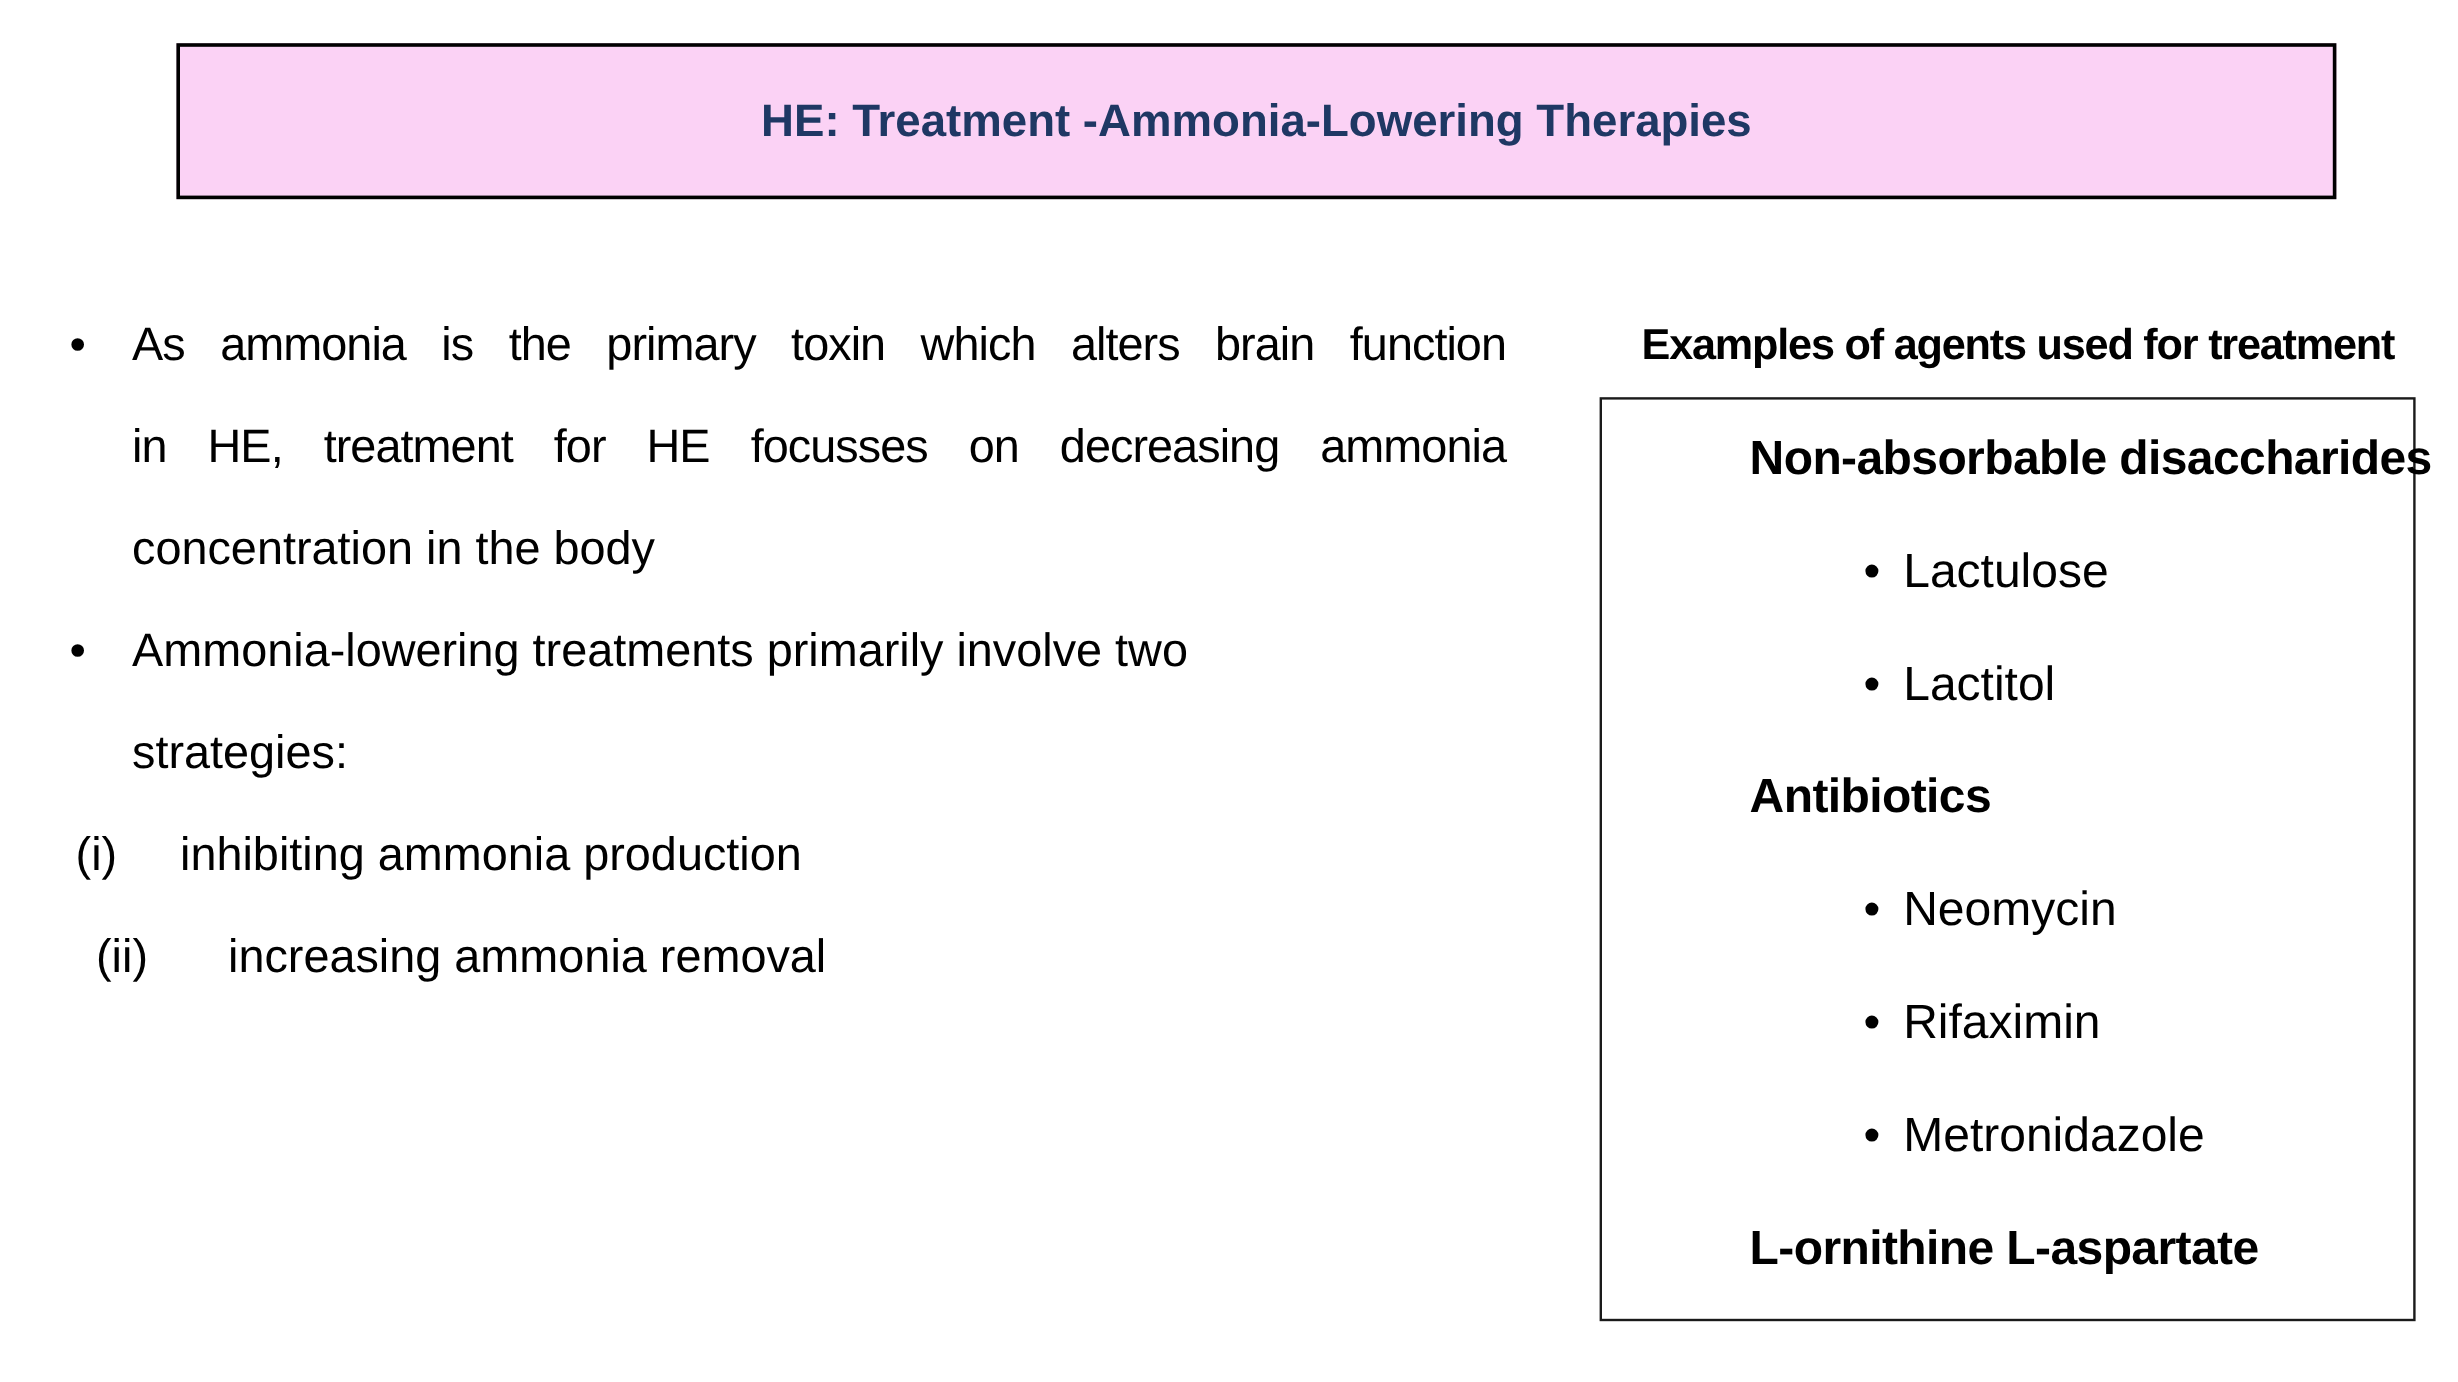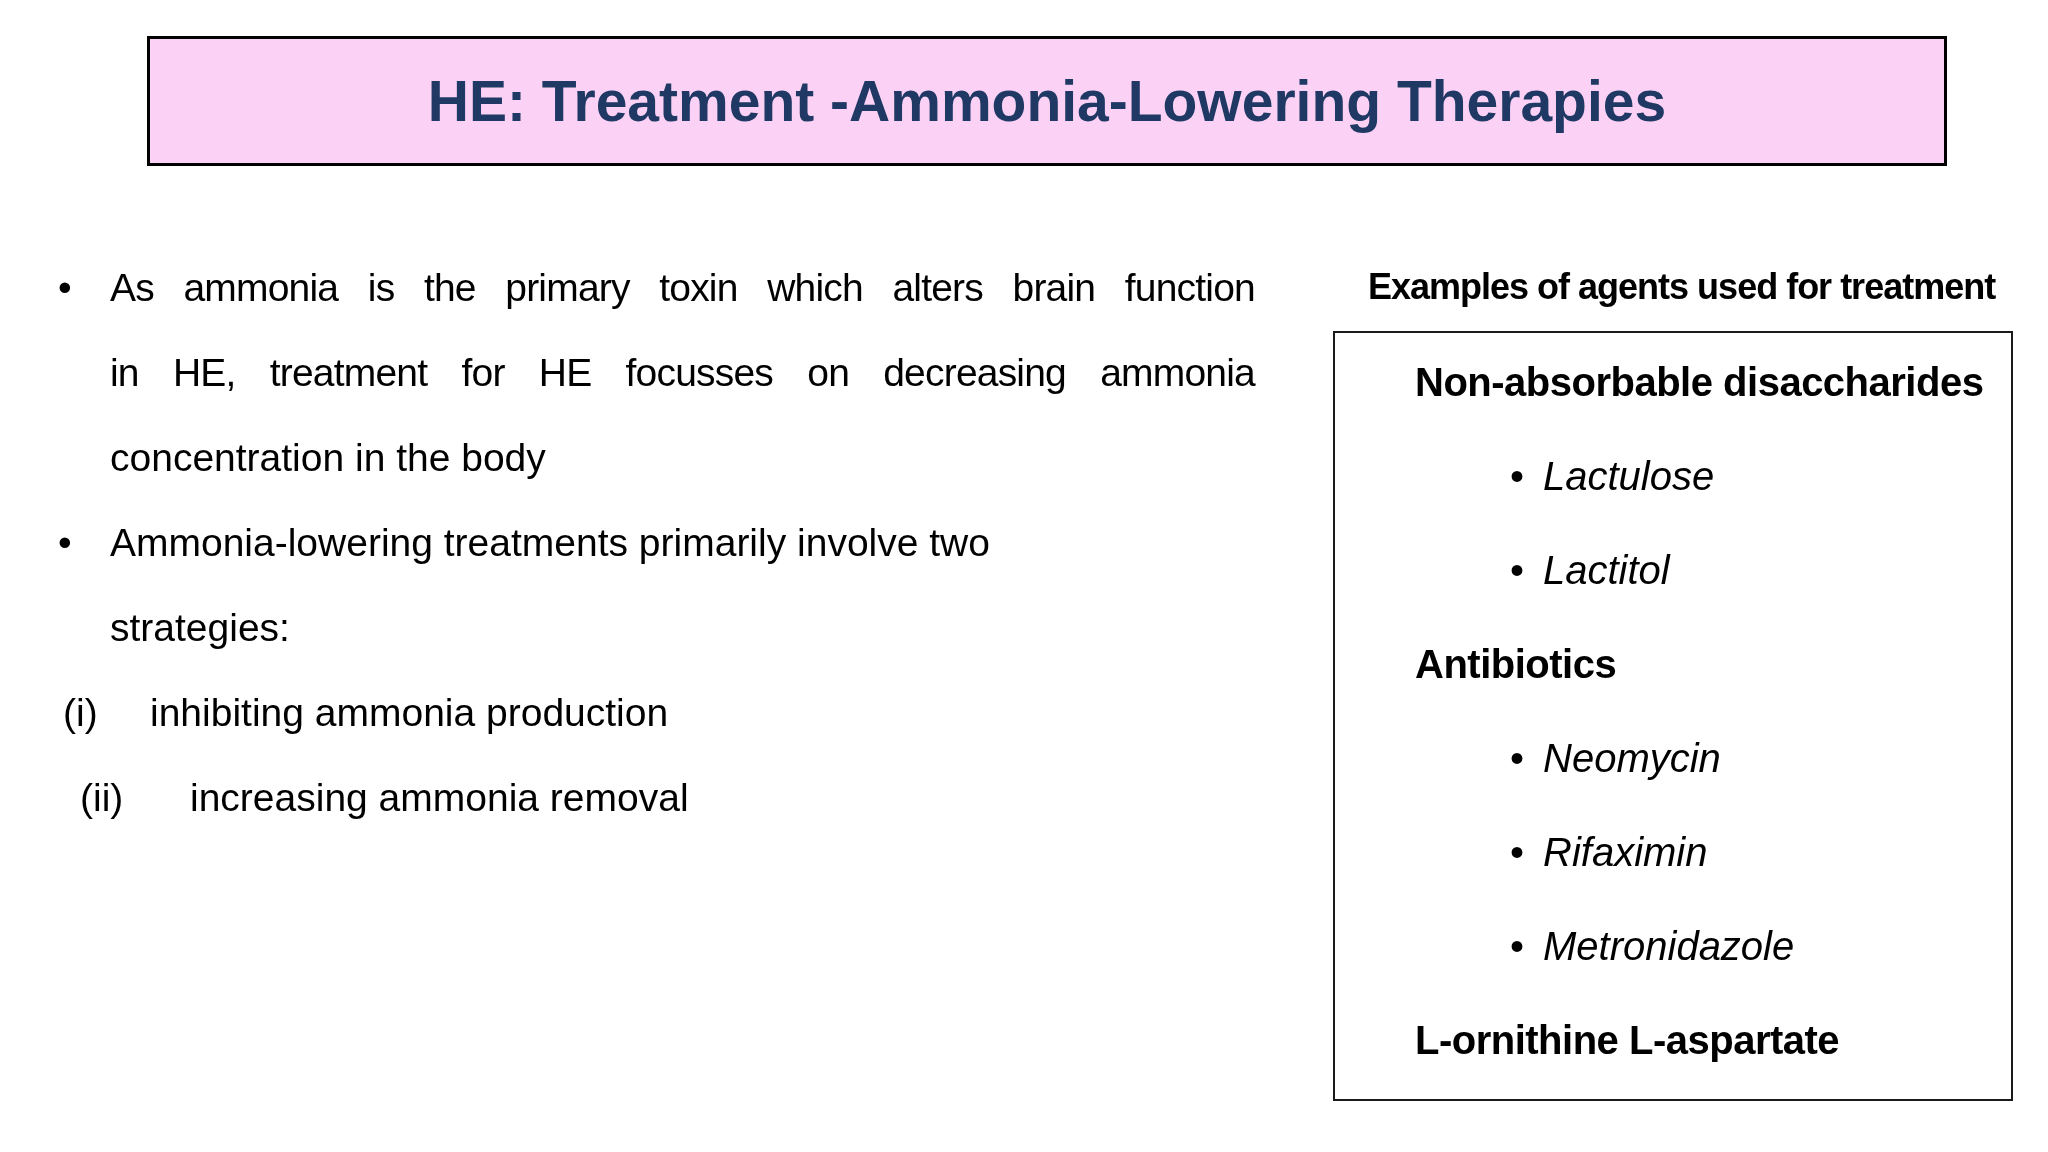--- a/index.html
+++ b/index.html
@@ -23,21 +23,21 @@
     top: 36px;
     width: 1800px;
     height: 130px;
     box-sizing: border-box;
     border: 3px solid #000000;
     display: flex;
     align-items: center;
     justify-content: center;
   }
   .title-text {
-    font-size: 57px;
+    font-size: 38px;
     font-weight: bold;
     letter-spacing: 0px;
     white-space: nowrap;
   }
 
   
   .left-list {
     position: absolute;
     left: 0;
     top: 245px;
@@ -85,20 +85,21 @@
   .agents-box {
     position: absolute;
     left: 1333px;
     top: 331px;
     width: 680px;
     height: 770px;
     box-sizing: border-box;
     border: 2px solid #1a1a1a;
     background: #ffffff;
     padding-top: 2px;
+    padding-left: 43px;
   }
   .box-row {
     position: relative;
     height: 94px;
     line-height: 94px;
     font-size: 40px;
     color: #000000;
   }
   .box-row.header {
     font-weight: bold;
@@ -111,21 +112,20 @@
     left: 175px;
     top: 0;
     line-height: 94px;
   }
   .box-row.bullet .btxt {
     position: absolute;
     left: 208px;
     top: 0;
     line-height: 94px;
     white-space: nowrap;
-    font-style: italic;
   }
 </style>
 </head>
 <body>
 
 <div class="slide">
 
   <div class="title-box" style="background: rgb(251, 210, 245); border-color: rgb(0, 0, 0);">
     <span class="title-text" style="color: rgb(31, 56, 100);">HE: Treatment -Ammonia-Lowering Therapies</span>
   </div>

